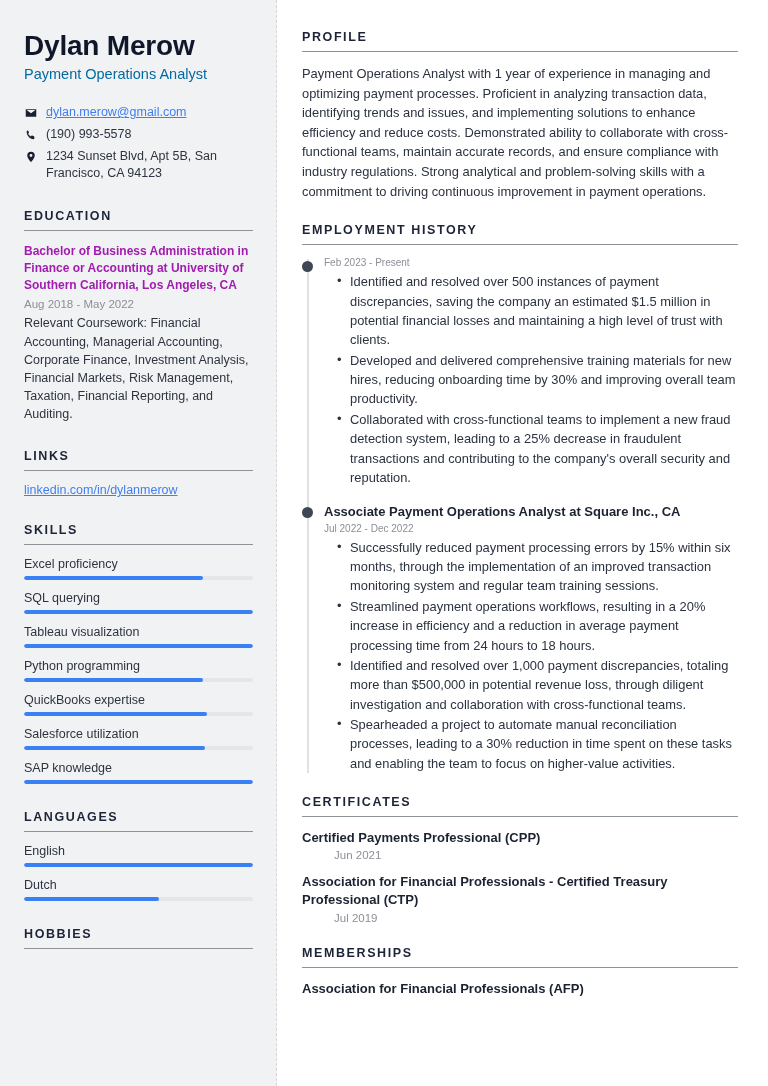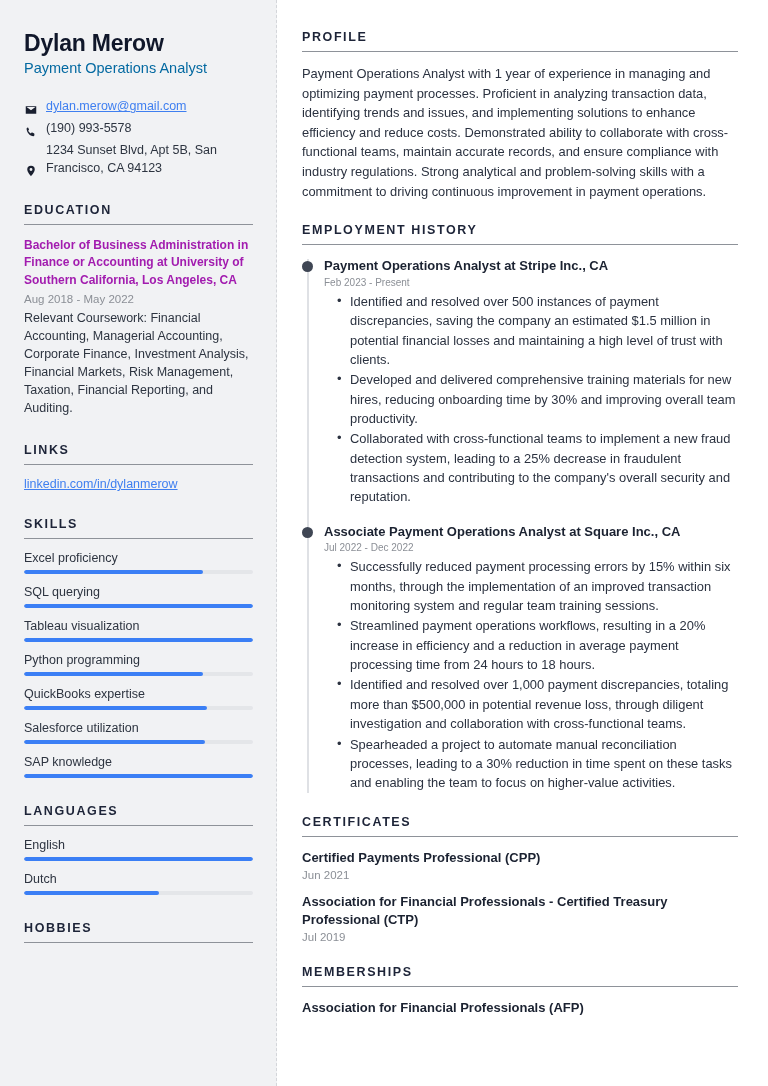--- a/index.html
+++ b/index.html
@@ -29,42 +29,42 @@
   }
   .sidebar::after {
     content: "";
     position: absolute;
     top: 0; right: 0; bottom: 0;
     width: 1px;
     border-right: 1px dashed #d4d6da;
   }
 
   .name {
-    font-size: 23px;
+    font-size: 28px;
     font-weight: bold;
     color: #10172a;
     letter-spacing: -0.2px;
     line-height: 1.15;
   }
   .job-title {
     font-size: 14.5px;
     color: #0369a1;
     margin-top: 4px;
     font-weight: normal;
   }
 
   .contact-list {
     margin-top: 22px;
     display: flex;
     flex-direction: column;
     gap: 4px;
   }
   .contact-row {
     display: flex;
-    align-items: flex-end;
+    align-items: flex-start;
     gap: 8px;
     font-size: 12.5px;
     color: #2d3440;
     line-height: 1.42;
   }
   .contact-icon {
     flex: 0 0 14px;
     width: 14px;
     display: flex;
     align-items: center;
@@ -213,20 +213,21 @@
   .cert-title {
     font-size: 13px;
     font-weight: bold;
     color: #1b2231;
     line-height: 1.4;
   }
   .cert-date {
     font-size: 11.5px;
     color: #8b8f96;
     margin-top: 2px;
+    margin-left: 32px;
   }
   .member-item {
     font-size: 13px;
     font-weight: bold;
     color: #1b2231;
     line-height: 1.4;
   }
 </style>
 </head>
 <body>
@@ -360,21 +361,20 @@
     <section class="sec">
       <div class="sec-head">PROFILE</div>
       <p class="profile-text">Payment Operations Analyst with 1 year of experience in managing and optimizing payment processes. Proficient in analyzing transaction data, identifying trends and issues, and implementing solutions to enhance efficiency and reduce costs. Demonstrated ability to collaborate with cross-functional teams, maintain accurate records, and ensure compliance with industry regulations. Strong analytical and problem-solving skills with a commitment to driving continuous improvement in payment operations.</p>
     </section>
 
     <section class="sec">
       <div class="sec-head">EMPLOYMENT HISTORY</div>
       <div class="timeline" id="employment-list">
           <div class="job">
             <span class="job-dot"></span>
-            <div class="job-head">Payment Operations Analyst at Stripe Inc., CA</div>
             <div class="job-date">Feb 2023 - Present</div>
             <ul class="job-bullets">
               <li>Identified and resolved over 500 instances of payment discrepancies, saving the company an estimated $1.5 million in potential financial losses and maintaining a high level of trust with clients.</li>
               <li>Developed and delivered comprehensive training materials for new hires, reducing onboarding time by 30% and improving overall team productivity.</li>
               <li>Collaborated with cross-functional teams to implement a new fraud detection system, leading to a 25% decrease in fraudulent transactions and contributing to the company's overall security and reputation.</li>
             </ul>
           </div>
           <div class="job">
             <span class="job-dot"></span>
             <div class="job-head">Associate Payment Operations Analyst at Square Inc., CA</div>

